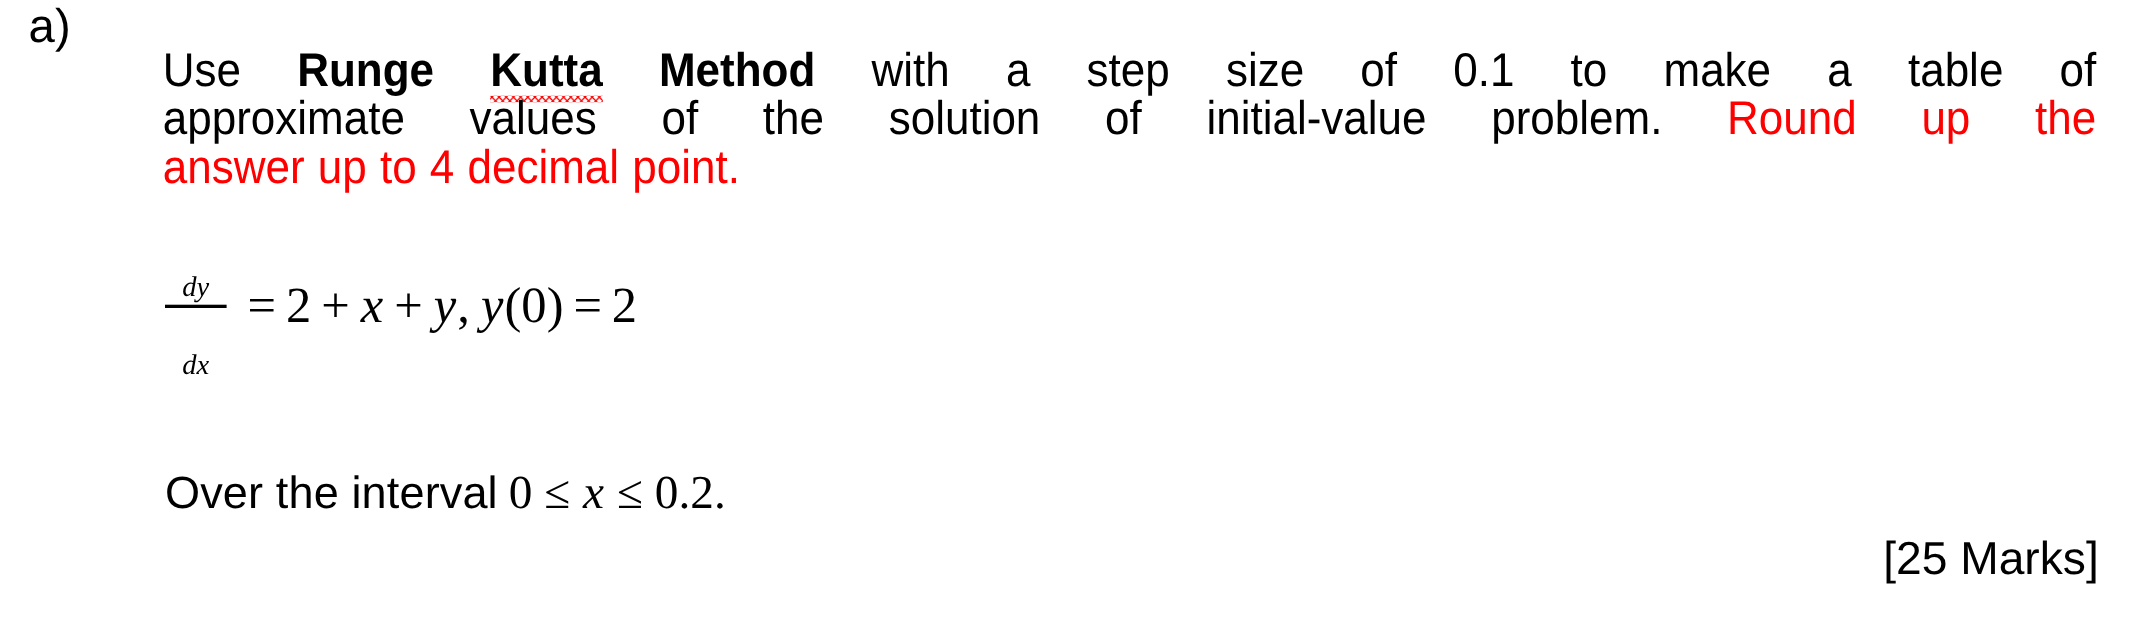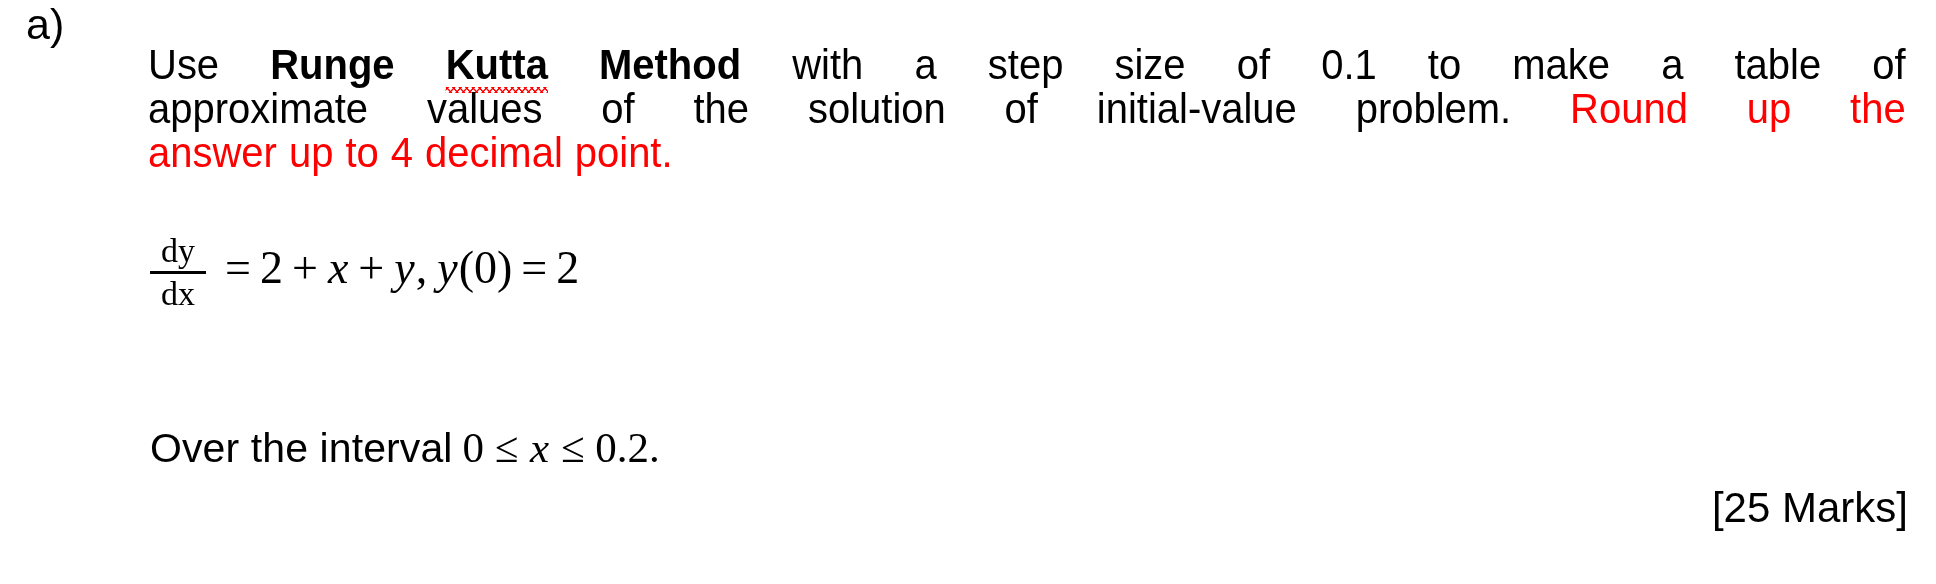--- a/index.html
+++ b/index.html
@@ -108,37 +108,39 @@
     font-family: "Liberation Serif", "DejaVu Serif", serif;
     font-size: 46px;
     color: #000000;
     white-space: nowrap;
   }
   .frac {
     display: inline-flex;
     flex-direction: column;
     align-items: center;
     justify-content: center;
-    font-size: 34px;
+    font-size: 26px;
     line-height: 1.06;
+    font-style: italic;
     margin-right: 10px;
     position: relative;
-    top: 5px;
+    top: 19px;
   }
   .frac .num {
     padding: 0 3px 2px 3px;
   }
   .frac .bar {
     width: 100%;
     min-width: 56px;
     height: 3px;
     background: #000000;
   }
   .frac .den {
     padding: 2px 3px 0 3px;
+    margin-top: 36px;
   }
   .mi { font-style: italic; padding: 0 1px; }
   .mo { font-style: normal; padding: 0 9px; }
   .mn { font-style: normal; }
   .mpunct { font-style: normal; padding-right: 9px; }
 
   
   .interval {
     position: absolute;
     left: 150px;

